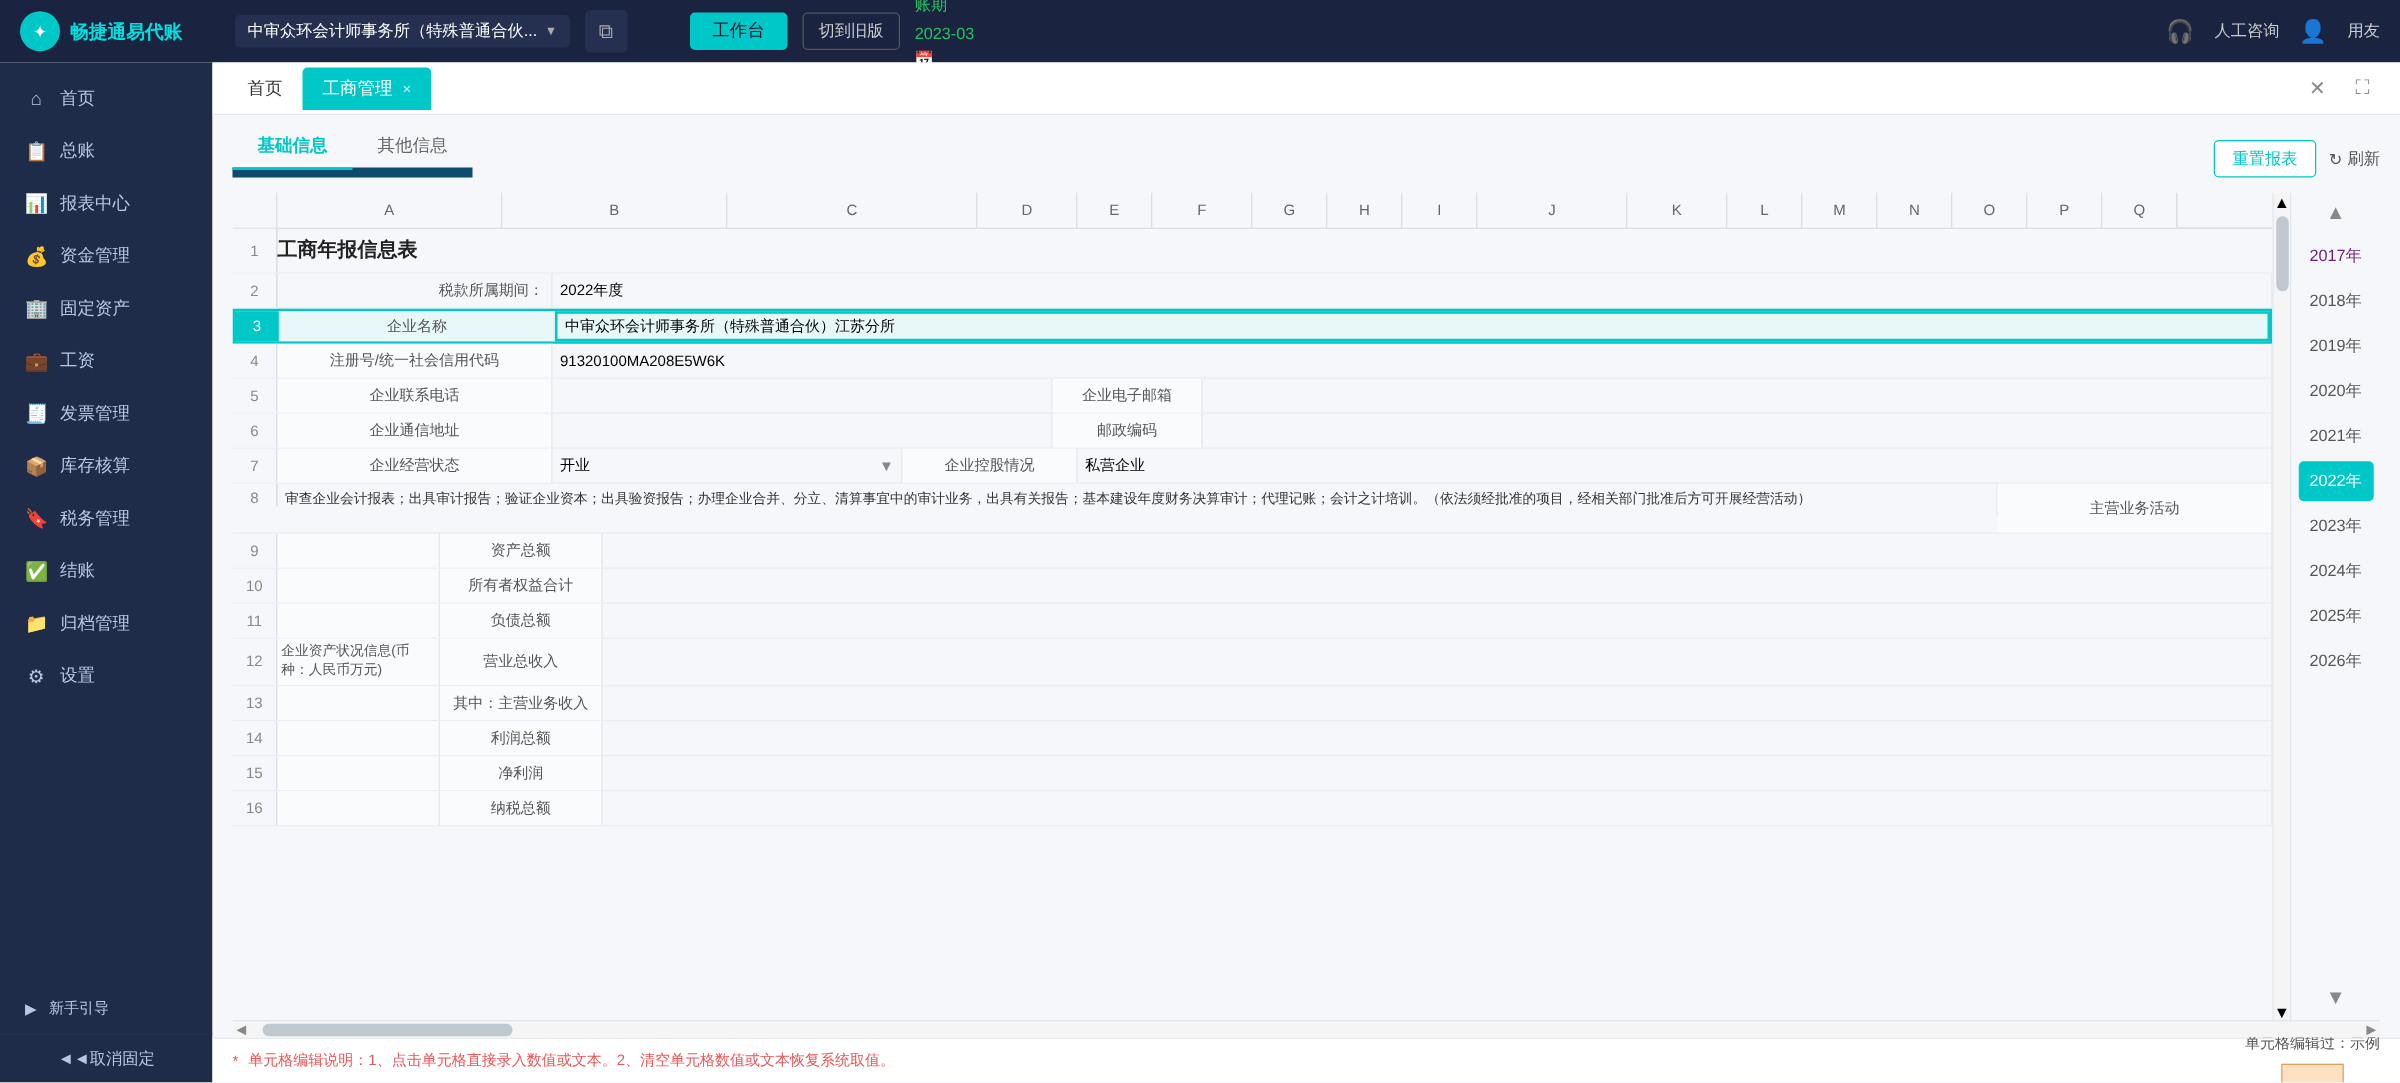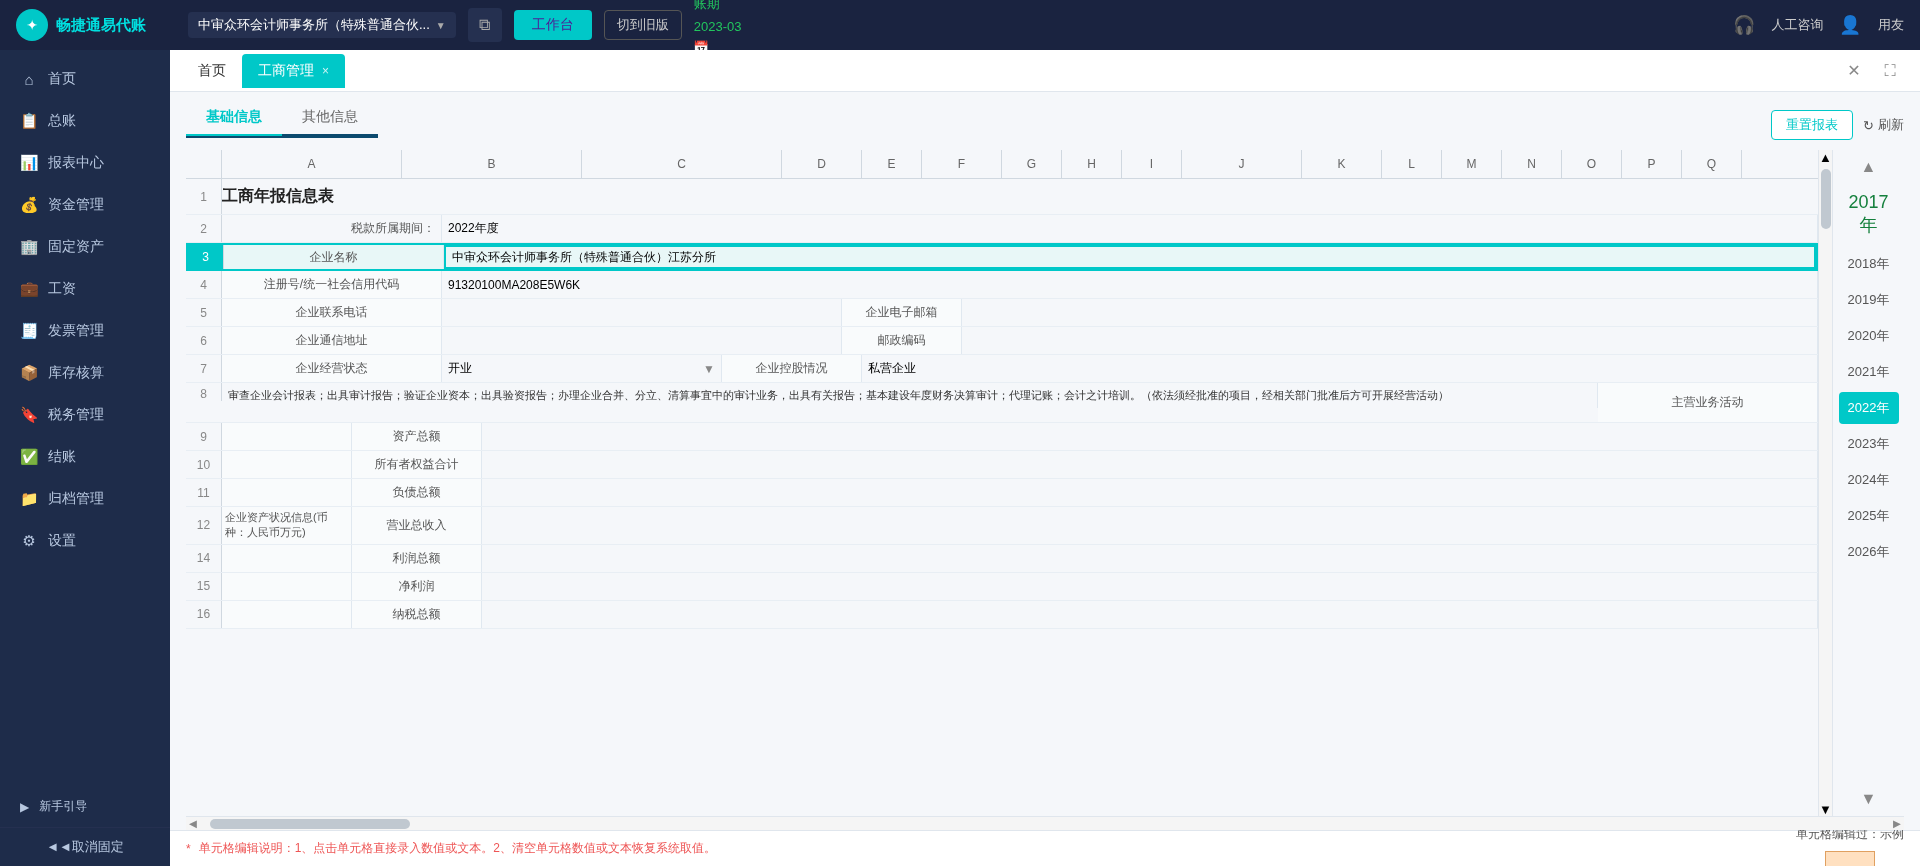--- a/index.html
+++ b/index.html
@@ -10,21 +10,21 @@
       display: flex; align-items: center; height: 50px;
       background: #1a2340; color: #fff; padding: 0 16px; gap: 12px;
     }
     .logo-area { display: flex; align-items: center; gap: 8px; min-width: 160px; }
     .logo-icon { width: 32px; height: 32px; background: #00c8c8; border-radius: 50%; display: flex; align-items: center; justify-content: center; font-size: 14px; color: #fff; }
     .logo-text { color: #00e0e0; font-size: 15px; font-weight: bold; }
     .company-selector { display: flex; align-items: center; background: #253050; border-radius: 4px; padding: 4px 10px; gap: 6px; min-width: 220px; cursor: pointer; }
     .company-name { color: #fff; font-size: 13px; }
     .chevron-down { color: #aaa; font-size: 10px; }
     .copy-btn { width: 34px; height: 34px; background: #253050; border-radius: 4px; display: flex; align-items: center; justify-content: center; cursor: pointer; color: #aaa; font-size: 16px; }
-    .workbench-btn { background: #00c8c8; color: #4c1d95; border: none; border-radius: 4px; padding: 6px 18px; font-size: 14px; cursor: pointer; }
+    .workbench-btn { background: #00c8c8; color: #0f172a; border: none; border-radius: 4px; padding: 6px 18px; font-size: 14px; cursor: pointer; margin-left: 38px; }
     .switch-btn { border: 1px solid #555; color: #ccc; background: transparent; border-radius: 4px; padding: 5px 12px; font-size: 13px; cursor: pointer; }
     .period-area { display: flex; gap: 6px; color: #22c55e; font-size: 13px; flex-direction: column; }
     .spacer { flex: 1; }
     .help-area { display: flex; align-items: center; gap: 16px; color: #ccc; font-size: 13px; }
 
     
     .layout { display: flex; height: 816px; }
 
     
     .sidebar { width: 170px; background: #1e2c4a; display: flex; flex-direction: column; padding-top: 8px; flex-shrink: 0; }
@@ -38,21 +38,21 @@
 
     
     .tab-bar { display: flex; align-items: center; background: #fff; border-bottom: 1px solid #e0e6ed; height: 42px; padding: 0 16px; gap: 4px; }
     .tab-home { color: #333; font-size: 14px; padding: 8px 12px; cursor: pointer; }
     .tab-active { background: #00c8c8; color: #fff; border-radius: 4px 4px 0 0; padding: 8px 16px; font-size: 14px; display: flex; align-items: center; gap: 8px; cursor: pointer; }
     .tab-close { cursor: pointer; color: rgba(255,255,255,0.8); font-size: 12px; }
     .tab-bar-actions { margin-left: auto; display: flex; gap: 8px; }
     .tab-icon-btn { width: 28px; height: 28px; display: flex; align-items: center; justify-content: center; color: #888; cursor: pointer; font-size: 16px; }
 
     
-    .sub-tabs { display: flex; gap: 0; border-bottom: 4px solid #0c4a6e; margin-bottom: 12px; }
+    .sub-tabs { display: flex; gap: 0; border-bottom: 8px solid #0c4a6e; margin-bottom: 12px; }
     .sub-tab { padding: 8px 20px; font-size: 14px; cursor: pointer; color: #666; border-bottom: 2px solid transparent; margin-bottom: -2px; }
     .sub-tab.active { color: #00c8c8; border-bottom: 2px solid #00c8c8; font-weight: bold; }
     .reset-btn { border: 1px solid #00c8c8; color: #00c8c8; background: #fff; padding: 5px 14px; border-radius: 4px; cursor: pointer; font-size: 13px; }
     .refresh-btn { color: #555; background: transparent; border: none; cursor: pointer; font-size: 13px; display: flex; align-items: center; gap: 4px; }
 
     
     .spreadsheet-container { flex: 1; overflow: hidden; display: flex; flex-direction: column; position: relative; }
 
     .sheet-wrapper { display: flex; flex: 1; overflow: hidden; }
     .sheet-main { flex: 1; overflow: hidden; display: flex; flex-direction: column; }
@@ -325,20 +325,26 @@
               <div class="cell" style="flex:1;"></div>
             </div>
 
             <div class="sheet-row">
               <div class="row-num">12</div>
               <div class="cell" style="width:130px; justify-content:center; color:#555; background:#f9fbfc; font-size:11px; white-space:normal; line-height:1.4; padding:3px;">企业资产状况信息(币种：人民币万元)</div>
               <div class="cell" style="width:130px; justify-content:center; color:#555; background:#f9fbfc;">营业总收入</div>
               <div class="cell" style="flex:1;"></div>
             </div>
 
+            <div class="sheet-row">
+              <div class="row-num">13</div>
+              <div class="cell" style="width:130px; background:#f9fbfc;"></div>
+              <div class="cell" style="width:130px; justify-content:center; color:#555; background:#f9fbfc;">其中：主营业务收入</div>
+              <div class="cell" style="flex:1;"></div>
+            </div>
 
             <div class="sheet-row">
               <div class="row-num">14</div>
               <div class="cell" style="width:130px; background:#f9fbfc;"></div>
               <div class="cell" style="width:130px; justify-content:center; color:#555; background:#f9fbfc;">利润总额</div>
               <div class="cell" style="flex:1;"></div>
             </div>
 
             <div class="sheet-row">
               <div class="row-num">15</div>
@@ -360,21 +366,21 @@
             <div style="height:14px; display:flex; align-items:center; justify-content:center; cursor:pointer;">▲</div>
             <div style="flex:1; position:relative; width:100%;">
               <div style="position:absolute; top:5px; left:2px; width:10px; height:60px; background:#c0c8d0; border-radius:5px;"></div>
             </div>
             <div style="height:14px; display:flex; align-items:center; justify-content:center; cursor:pointer;">▼</div>
           </div>
 
           <div style="width:72px; background:#f5f7fa; border-left:1px solid #e0e6ed; display:flex; flex-direction:column; align-items:center; padding:4px 0;">
             <div class="arrow-up">▲</div>
             <div id="year-list" style="flex:1; overflow:hidden; width:100%; display:flex; flex-direction:column; align-items:center; gap:2px; padding:4px 0;">
-            <div class="year-item" style="width: 60px; text-align: center; padding: 7px 4px; cursor: pointer; font-size: 18px; border-radius: 4px; margin: 1px 0px; color: #15803d;">2017年</div>
+            <div class="year-item" style="width: 60px; text-align: center; padding: 7px 4px; cursor: pointer; font-size: 13px; border-radius: 4px; margin: 1px 0px; color: #701a75;">2017年</div>
                 <div class="year-item" style="width: 60px; text-align: center; padding: 7px 4px; cursor: pointer; font-size: 13px; border-radius: 4px; margin: 1px 0px; color: rgb(85, 85, 85);">2018年</div>
                 <div class="year-item" style="width: 60px; text-align: center; padding: 7px 4px; cursor: pointer; font-size: 13px; border-radius: 4px; margin: 1px 0px; color: rgb(85, 85, 85);">2019年</div>
                 <div class="year-item" style="width: 60px; text-align: center; padding: 7px 4px; cursor: pointer; font-size: 13px; border-radius: 4px; margin: 1px 0px; color: rgb(85, 85, 85);">2020年</div>
                 <div class="year-item" style="width: 60px; text-align: center; padding: 7px 4px; cursor: pointer; font-size: 13px; border-radius: 4px; margin: 1px 0px; color: rgb(85, 85, 85);">2021年</div>
                 <div class="year-item active" style="width: 60px; text-align: center; padding: 7px 4px; cursor: pointer; font-size: 13px; border-radius: 4px; margin: 1px 0px; background: rgb(0, 200, 200); color: rgb(255, 255, 255);">2022年</div>
                 <div class="year-item" style="width: 60px; text-align: center; padding: 7px 4px; cursor: pointer; font-size: 13px; border-radius: 4px; margin: 1px 0px; color: rgb(85, 85, 85);">2023年</div>
                 <div class="year-item" style="width: 60px; text-align: center; padding: 7px 4px; cursor: pointer; font-size: 13px; border-radius: 4px; margin: 1px 0px; color: rgb(85, 85, 85);">2024年</div>
                 <div class="year-item" style="width: 60px; text-align: center; padding: 7px 4px; cursor: pointer; font-size: 13px; border-radius: 4px; margin: 1px 0px; color: rgb(85, 85, 85);">2025年</div>
                 <div class="year-item" style="width: 60px; text-align: center; padding: 7px 4px; cursor: pointer; font-size: 13px; border-radius: 4px; margin: 1px 0px; color: rgb(85, 85, 85);">2026年</div>
               </div>

